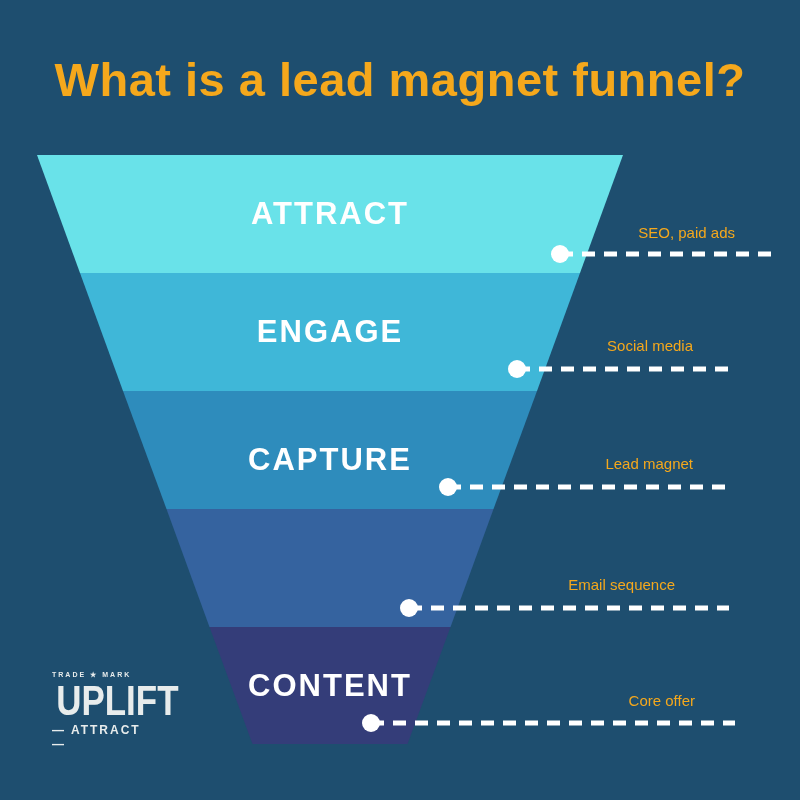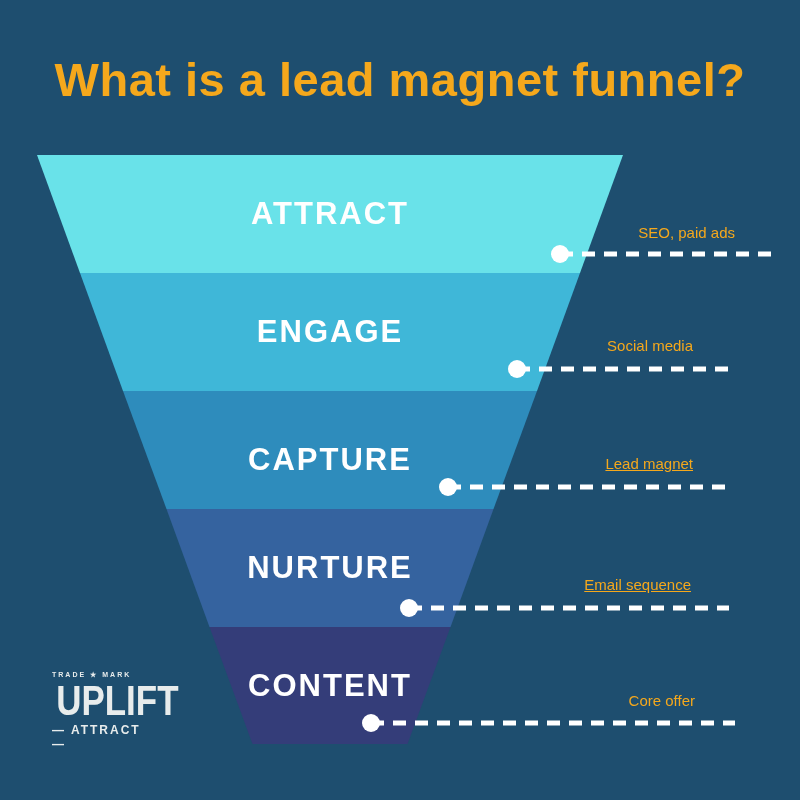--- a/index.html
+++ b/index.html
@@ -52,22 +52,22 @@
   .stage-label.s4 { top: 627px; height: 117px; }
   .annotation {
     position: absolute;
     font-size: 15px;
     line-height: 28px;
     color: var(--annotation, #F5A81C);
     white-space: nowrap;
   }
   .annotation.a0 { top: 219px; right: 25px; }
   .annotation.a1 { top: 332px; right: 67px; }
-  .annotation.a2 { top: 450px; right: 67px; text-decoration: underline; }
-  .annotation.a3 { top: 571px; right: 69px; text-decoration: underline; }
+  .annotation.a2 { top: 450px; right: 67px; }
+  .annotation.a3 { top: 571px; right: 85px; }
   .annotation.a4 { top: 687px; right: 65px; }
   .logo {
     position: absolute;
     left: 52px;
     top: 671px;
     width: 104px;
     color: var(--logo, #E8ECEC);
   }
   .logo .trademark {
     font-size: 7px;
@@ -114,21 +114,20 @@
     <circle cx="560" cy="254" r="9" fill="#FFFFFF"></circle>
     <circle cx="517" cy="369" r="9" fill="#FFFFFF"></circle>
     <circle cx="448" cy="487" r="9" fill="#FFFFFF"></circle>
     <circle cx="409" cy="608" r="9" fill="#FFFFFF"></circle>
     <circle cx="371" cy="723" r="9" fill="#FFFFFF"></circle>
   </svg>
 
   <div class="stage-label s0">ATTRACT</div>
   <div class="stage-label s1">ENGAGE</div>
   <div class="stage-label s2">CAPTURE</div>
-  <div class="stage-label s3">NURTURE</div>
   <div class="stage-label s4">CONTENT</div>
 
   <div class="annotation a0">SEO, paid ads</div>
   <div class="annotation a1">Social media</div>
   <div class="annotation a2">Lead magnet</div>
   <div class="annotation a3">Email sequence</div>
   <div class="annotation a4">Core offer</div>
 
   <div class="logo">
     <div class="trademark">TRADE ★ MARK</div>

